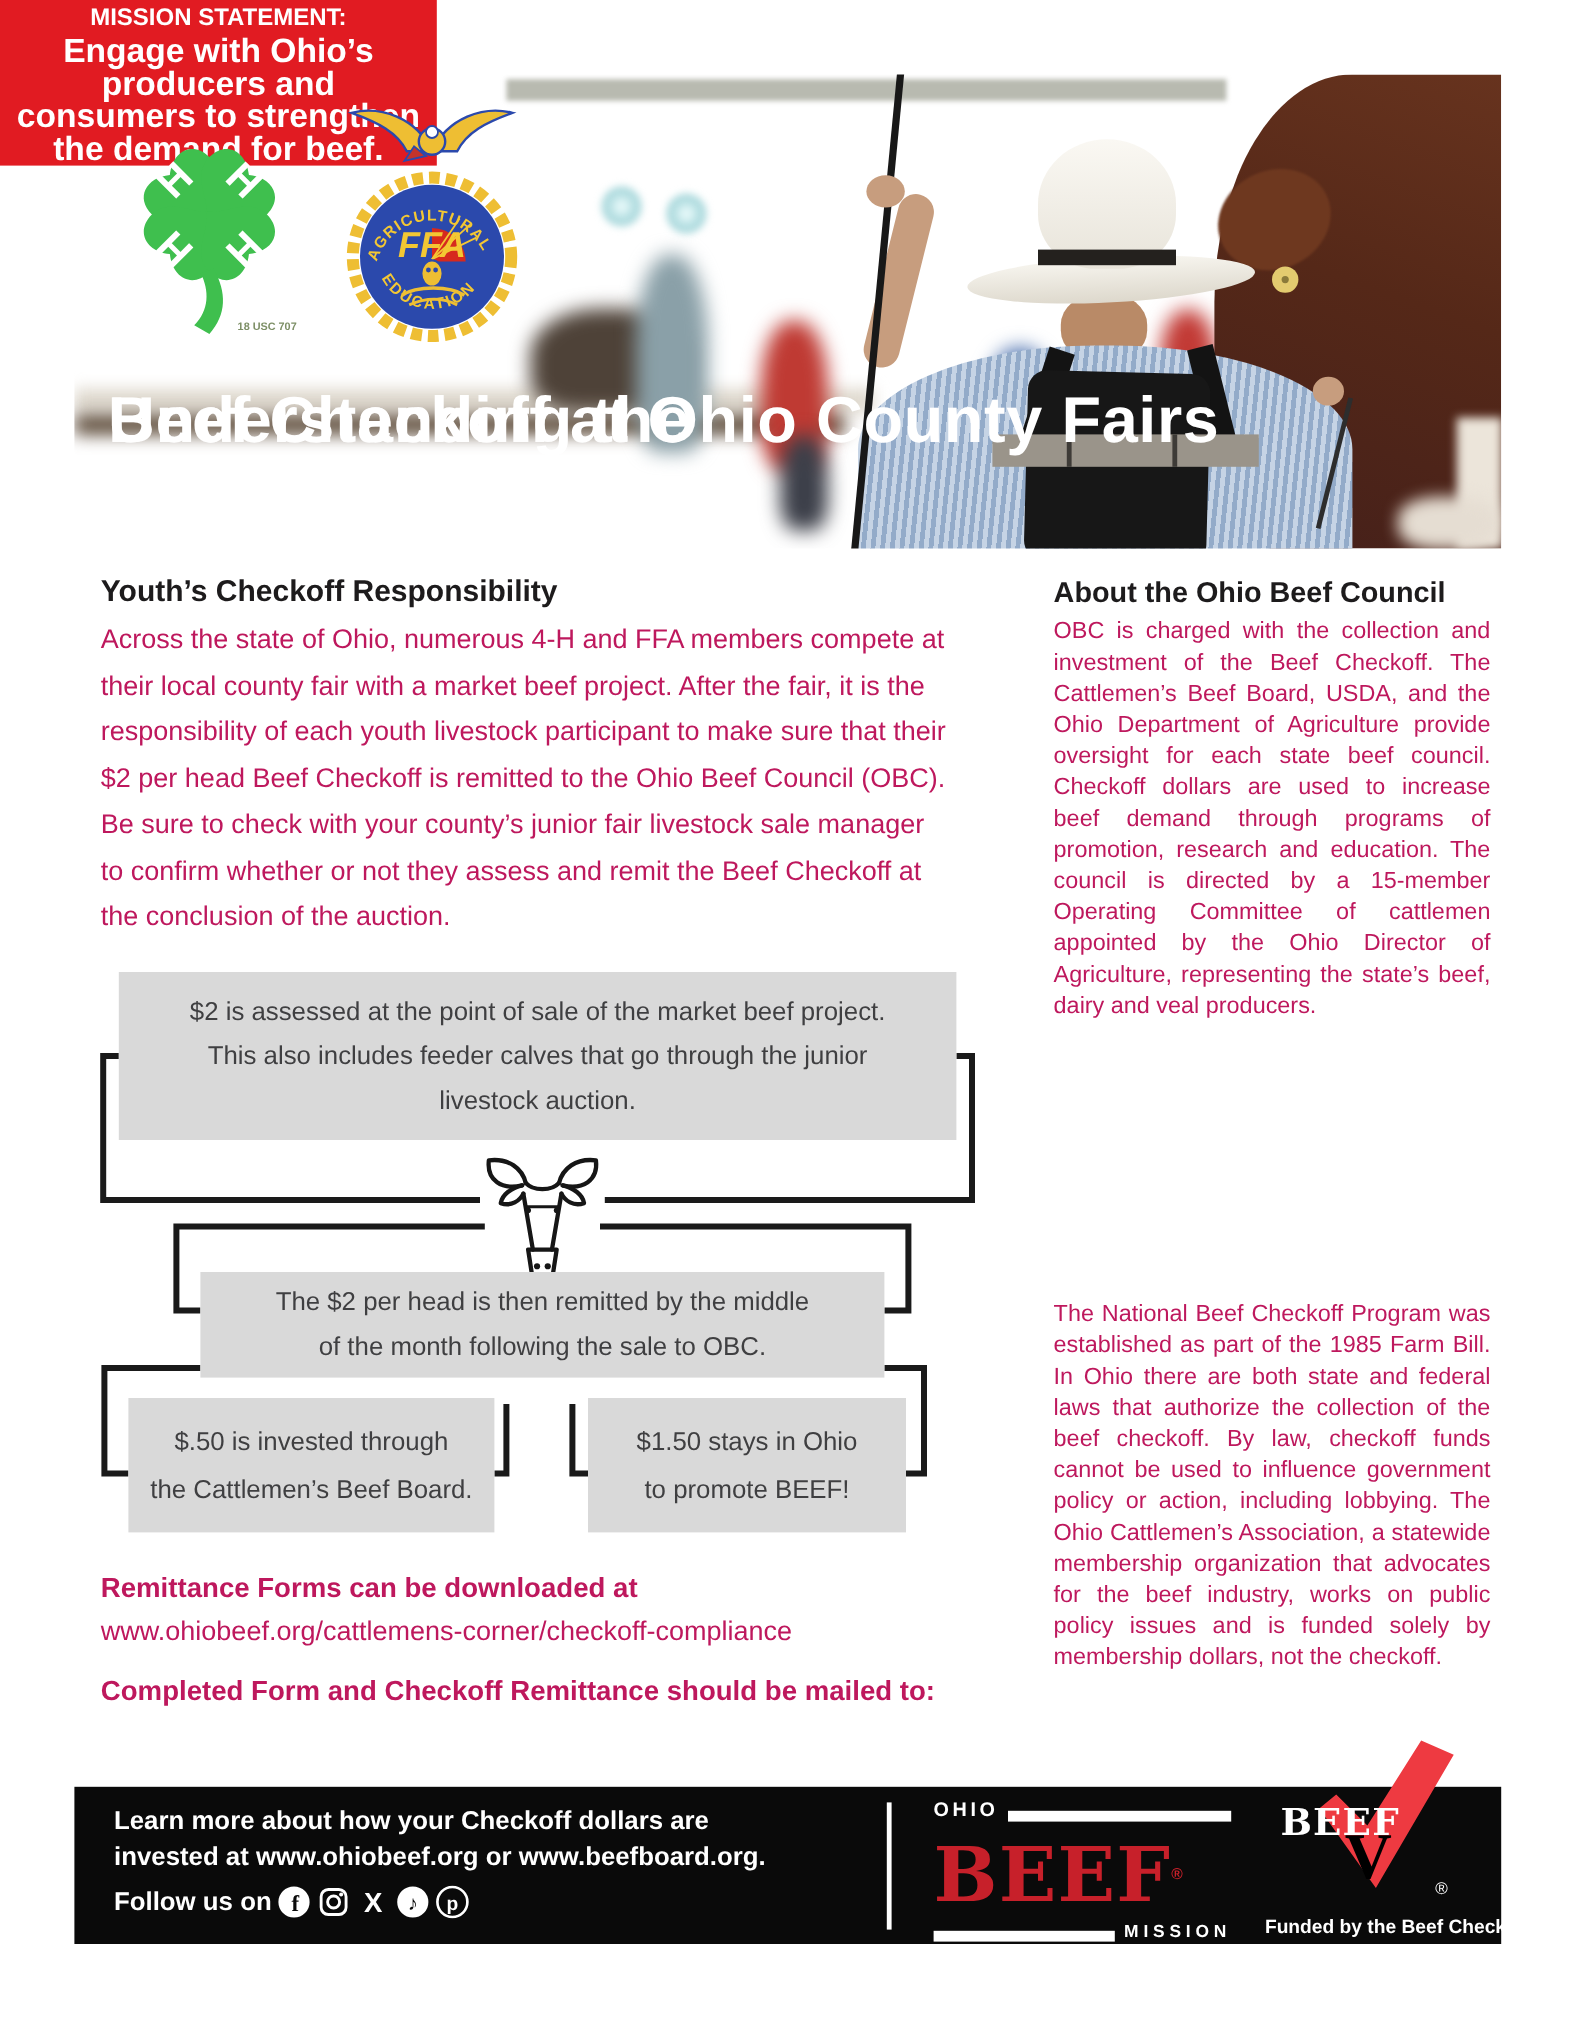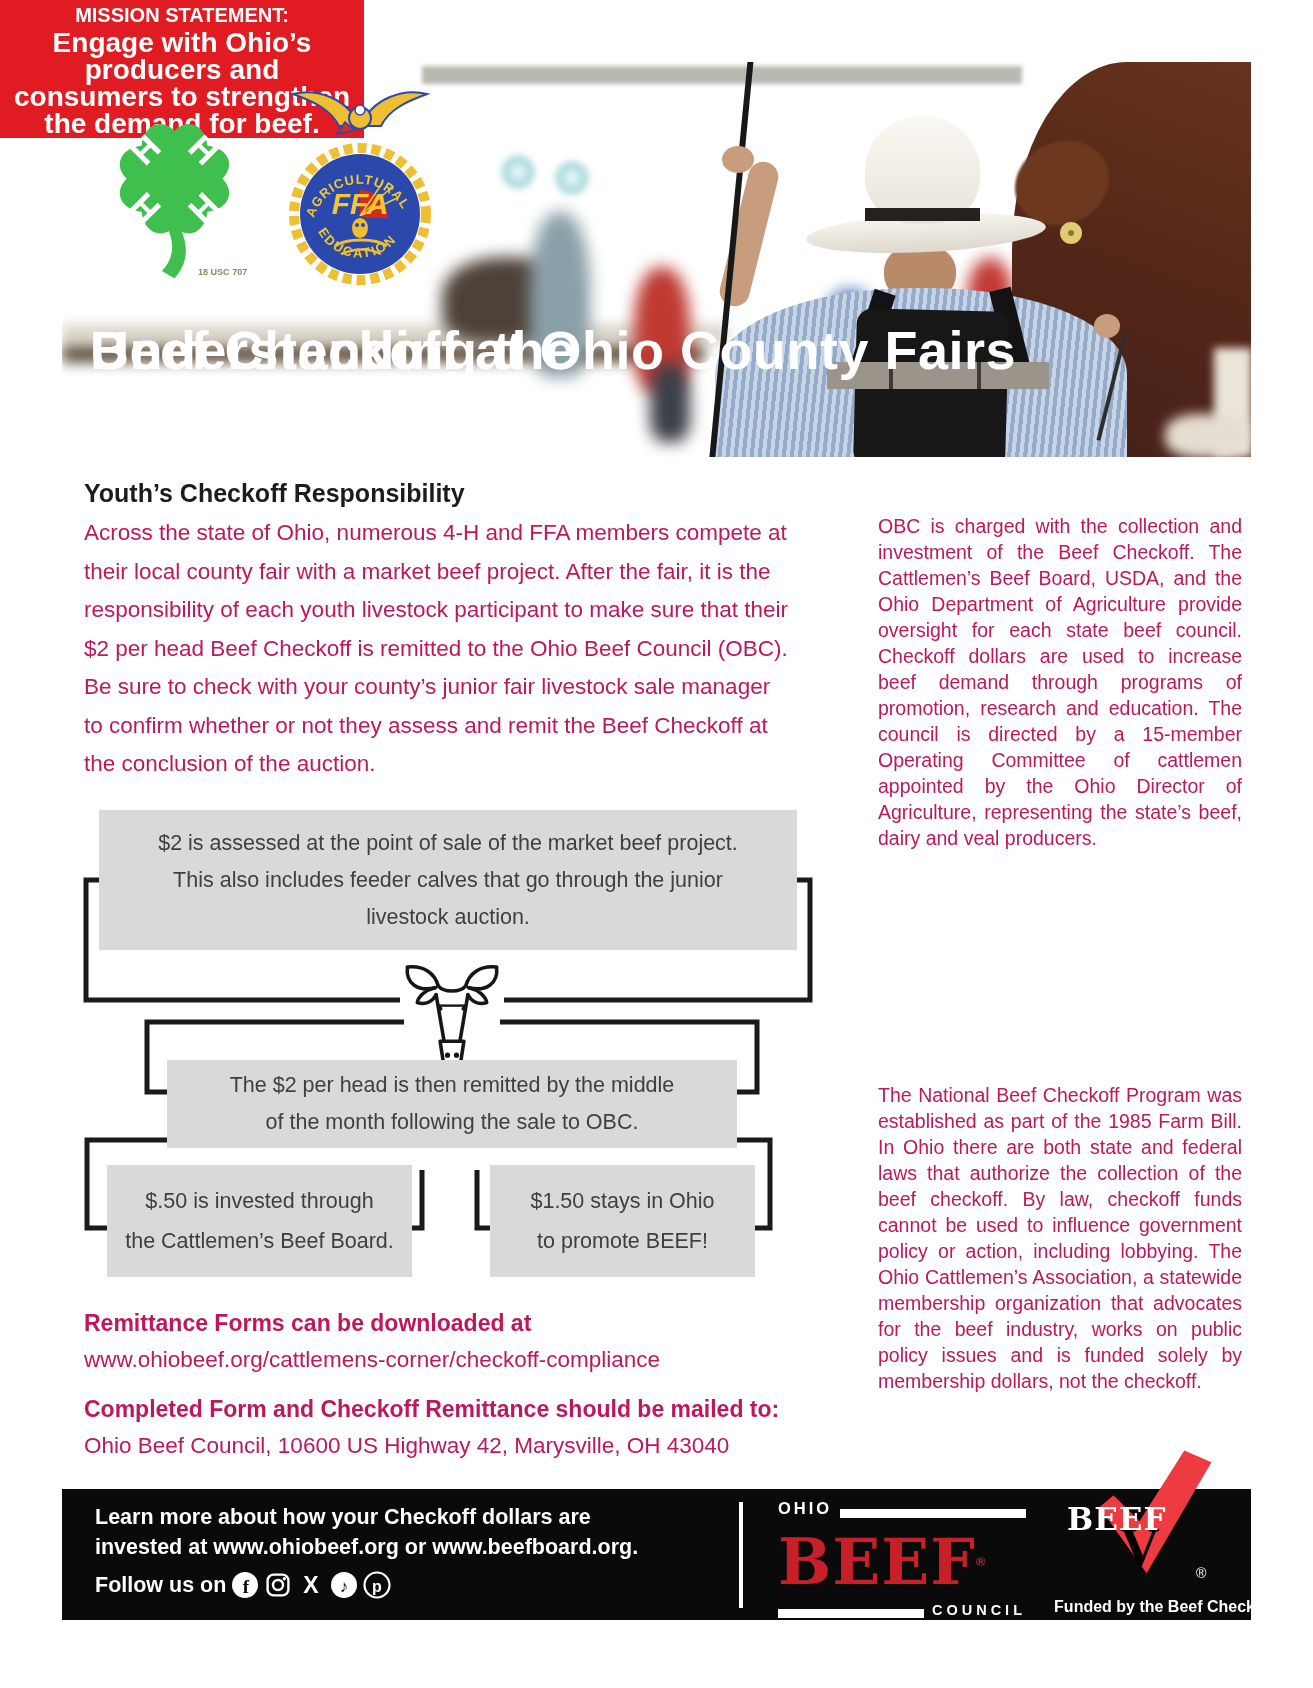--- a/index.html
+++ b/index.html
@@ -255,22 +255,22 @@
 the Cattlemen’s Beef Board.</span>
   </div>
   <div class="flow-box b3b">
     <span>$1.50 stays in Ohio
 to promote BEEF!</span>
   </div>
 
   <p class="txt bld remh">Remittance Forms can be downloaded at</p>
   <p class="txt remu">www.ohiobeef.org/cattlemens-corner/checkoff-compliance</p>
   <p class="txt bld mailh">Completed Form and Checkoff Remittance should be mailed to:</p>
-  <p class="txt maila">Ohio Beef Council, 10600 US Highway 42, Marysville, OH 43040</p>
-
+
+  <h2 class="abs rh2" style="position:absolute">About the Ohio Beef Council</h2>
   <p class="txt rpara p1">OBC is charged with the collection and investment of the Beef Checkoff. The Cattlemen’s Beef Board, USDA, and the Ohio Department of Agriculture provide oversight for each state beef council. Checkoff dollars are used to increase beef demand through programs of promotion, research and education. The council is directed by a 15-member Operating Committee of cattlemen appointed by the Ohio Director of Agriculture, representing the state’s beef, dairy and veal producers.</p>
 
   <div class="mission">
     <div class="mt">MISSION STATEMENT:</div>
     <div class="mb">Engage with Ohio’s producers and consumers to strengthen the demand for beef.</div>
   </div>
 
   <p class="txt rpara p2">The National Beef Checkoff Program was established as part of the 1985 Farm Bill. In Ohio there are both state and federal laws that authorize the collection of the beef checkoff. By law, checkoff funds cannot be used to influence government policy or action, including lobbying. The Ohio Cattlemen’s Association, a statewide membership organization that advocates for the beef industry, works on public policy issues and is funded solely by membership dollars, not the checkoff.</p>
 
   <div class="footer">
@@ -304,21 +304,21 @@
     <div class="divider"></div>
 
     <div class="obc">
       <div class="obc-r">
         <span class="t1">OHIO</span>
         <span class="bar"></span>
       </div>
       <div class="obc-word"><span>BEEF</span><span class="obc-reg">®</span></div>
       <div class="obc-r" style="margin-top:-2px">
         <span class="bar"></span>
-        <span class="t2">COUNCIL</span>
+        <span class="t2">MISSION</span>
       </div>
     </div>
 
     <div class="bco">
       <svg class="bco-check" viewBox="0 0 100 115">
         <polygon points="2,50 14,40 36,62 74,2 97,12 42,106" fill="#ee3a41"></polygon>
         <text x="20" y="99" font-family="Liberation Serif,serif" font-weight="bold" font-size="46" fill="#000">V</text>
         <text x="84" y="110" font-size="12" fill="#fff">®</text>
       </svg>
       <span class="bco-word">BEEF</span>

